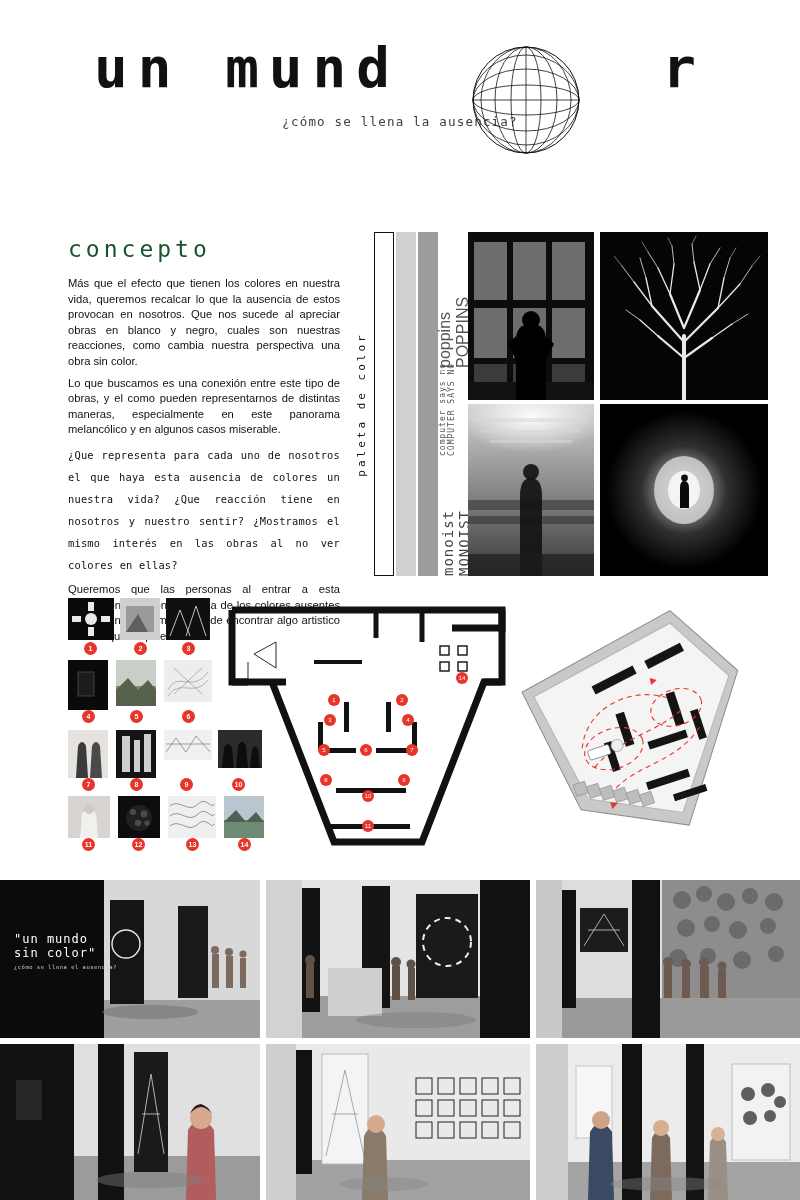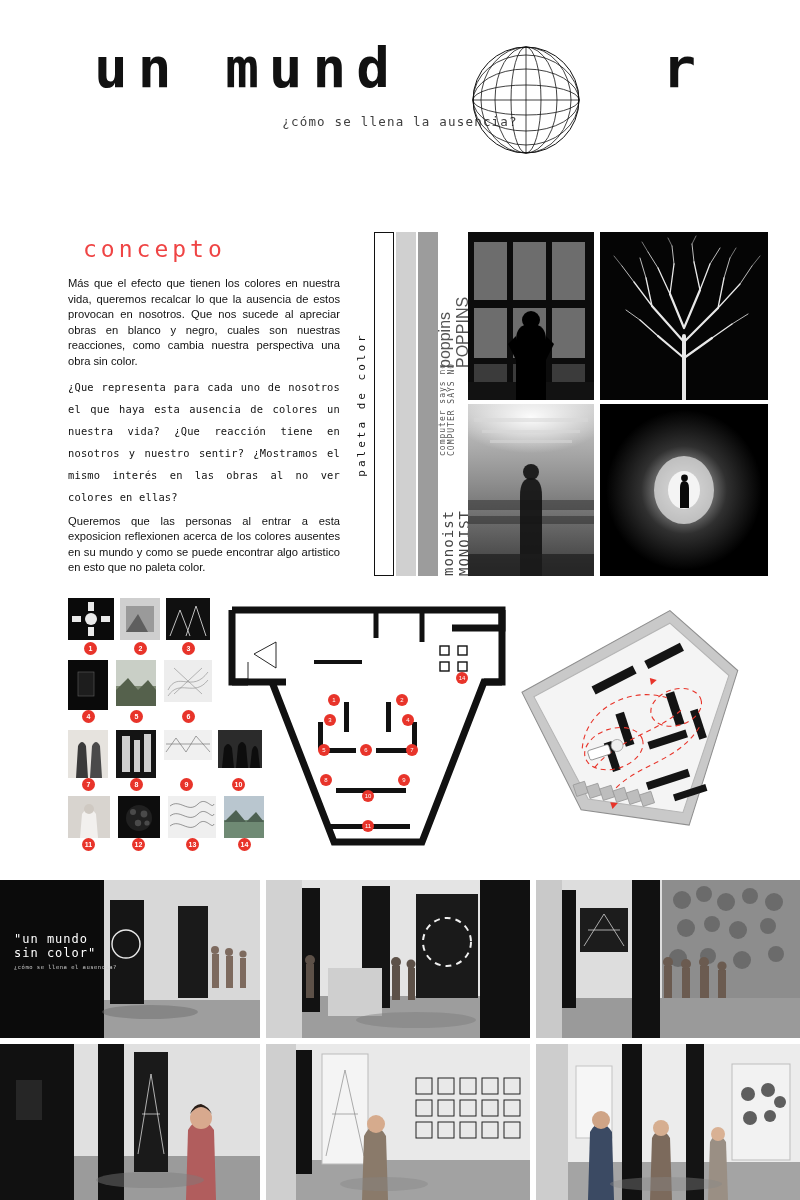--- a/index.html
+++ b/index.html
@@ -36,21 +36,21 @@
     position:absolute;
     left:470px;top:44px;
     width:112px;height:112px;
     pointer-events:none;
   }
 
   
   .concept-h{
     position:absolute;left:68px;top:236px;
     font-family:"DejaVu Sans Mono", monospace;
-    font-size:23px;letter-spacing:4px;color:#ef4444;margin-left:15px;
+    font-size:23px;letter-spacing:4px;color:#14532d;
   }
   .concept-body{
     position:absolute;left:68px;top:276px;width:272px;
     font-size:11.2px;line-height:15.6px;text-align:justify;color:#111;
   }
   .concept-body p{margin:0 0 6px 0;}
   .concept-body p.mono{
     font-family:"DejaVu Sans Mono", monospace;
     font-size:10.4px;line-height:22px;letter-spacing:.2px;
   }
@@ -125,20 +125,21 @@
     <ellipse cx="56" cy="56" rx="15" ry="53" fill="none" stroke="#111" stroke-width=".8"></ellipse>
     <ellipse cx="56" cy="56" rx="31" ry="53" fill="none" stroke="#111" stroke-width=".8"></ellipse>
     <ellipse cx="56" cy="56" rx="45" ry="53" fill="none" stroke="#111" stroke-width=".8"></ellipse>
     <line x1="3" y1="56" x2="109" y2="56" stroke="#111" stroke-width=".8"></line>
     <line x1="56" y1="3" x2="56" y2="109" stroke="#111" stroke-width=".8"></line>
   </svg>
 
   <div class="concept-h">concepto</div>
   <div class="concept-body">
     <p>Más que el efecto que tienen los colores en nuestra vida, queremos recalcar lo que la ausencia de estos provocan en nosotros. Que nos sucede al apreciar obras en blanco y negro, cuales son nuestras reacciones, como cambia nuestra perspectiva una obra sin color.</p>
+    <p>Lo que buscamos es una conexión entre este tipo de obras, y el como pueden representarnos de distintas maneras, especialmente en este panorama melancólico y en algunos casos miserable.</p>
     <p class="mono">¿Que representa para cada uno de nosotros el que haya esta ausencia de colores un nuestra vida? ¿Que reacción tiene en nosotros y nuestro sentir? ¿Mostramos el mismo interés en las obras al no ver colores en ellas?</p>
     <p>Queremos que las personas al entrar a esta exposicion reflexionen acerca de los colores ausentes en su mundo y como se puede encontrar algo artistico en esto que no paleta color.</p>
   </div>
 
   <div class="palette">
     <div class="pal-label">
       <span>paleta de color</span>
     </div>
     <div class="swatch sw1"></div>
     <div class="swatch sw2"></div>

